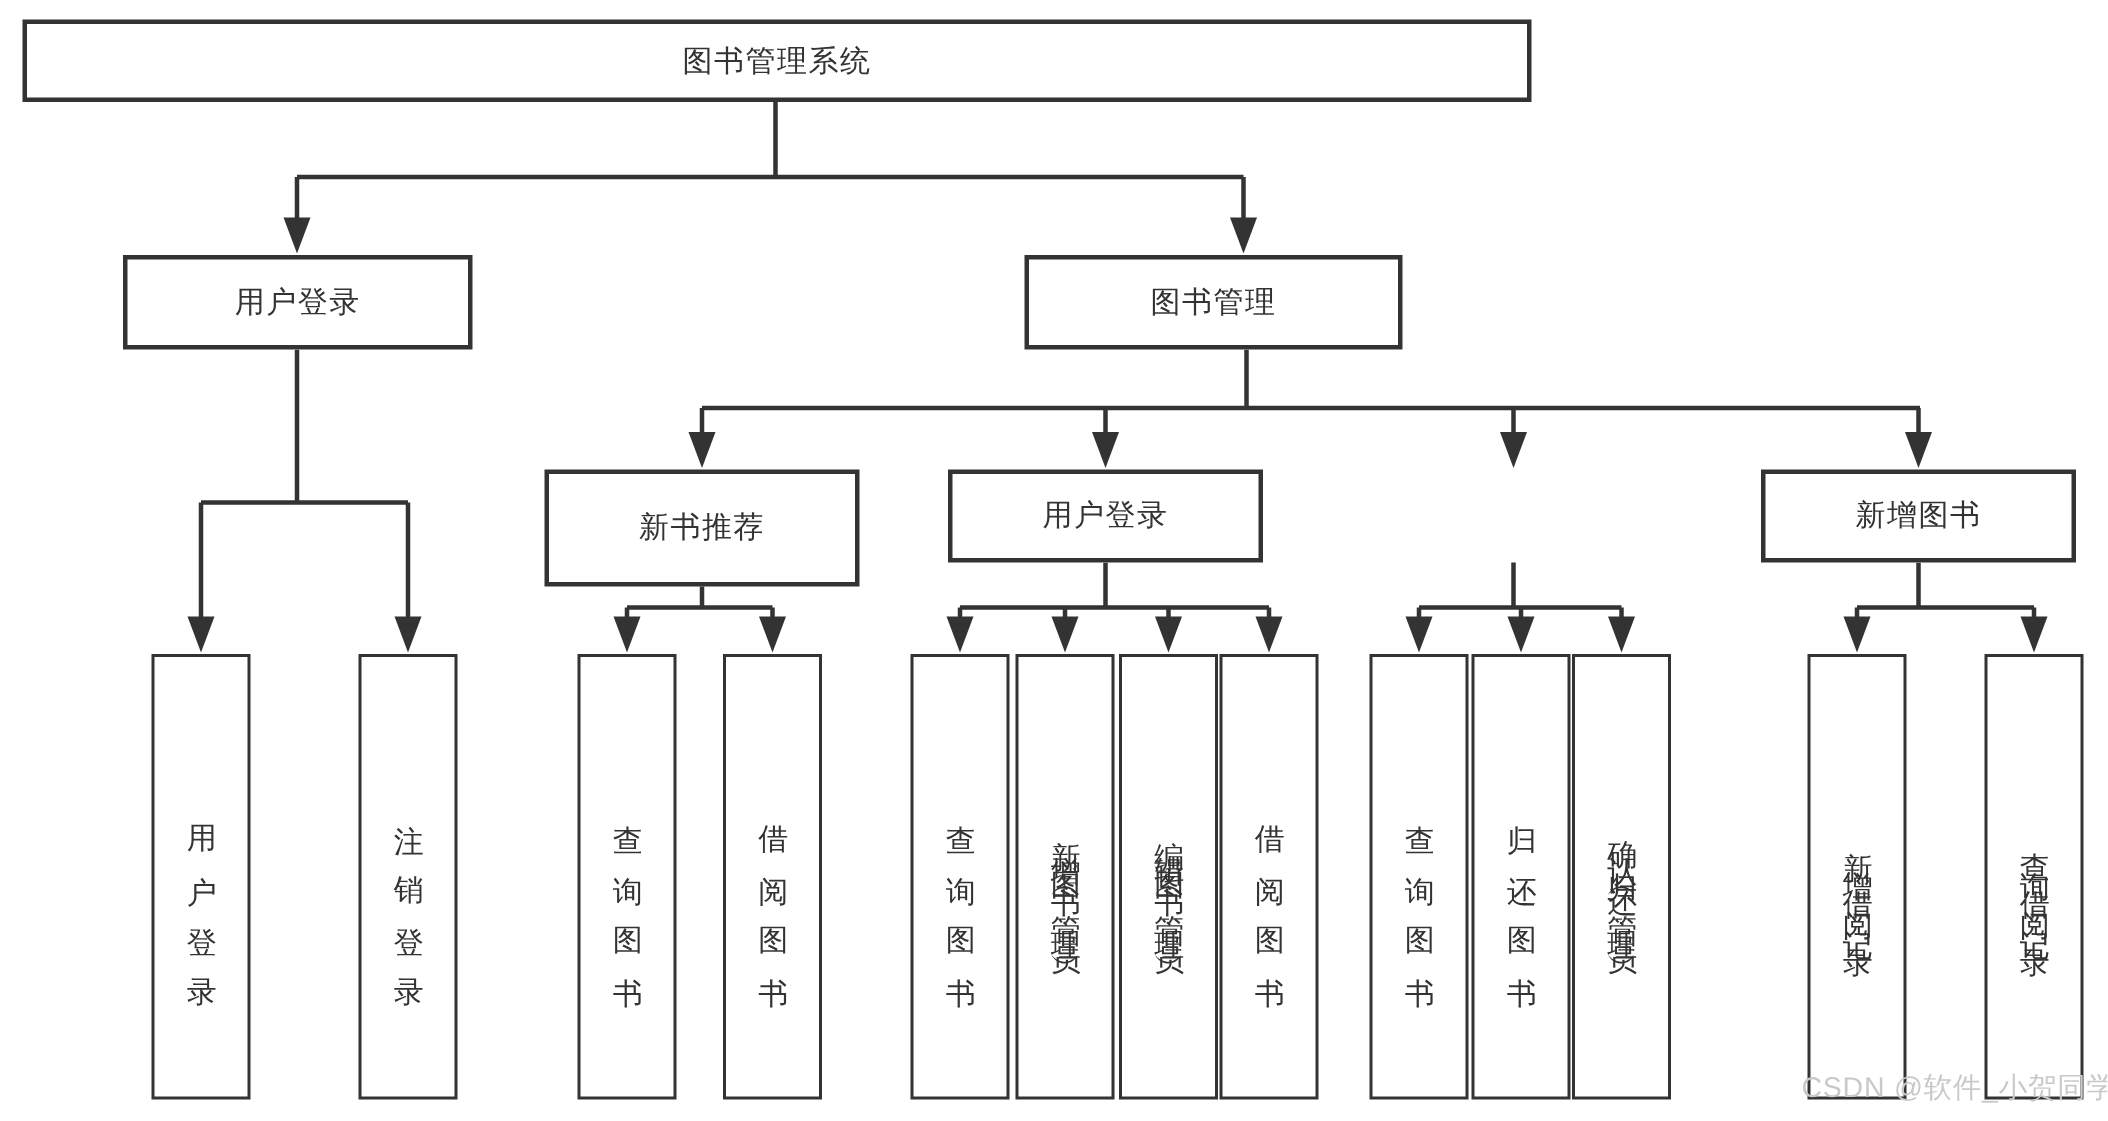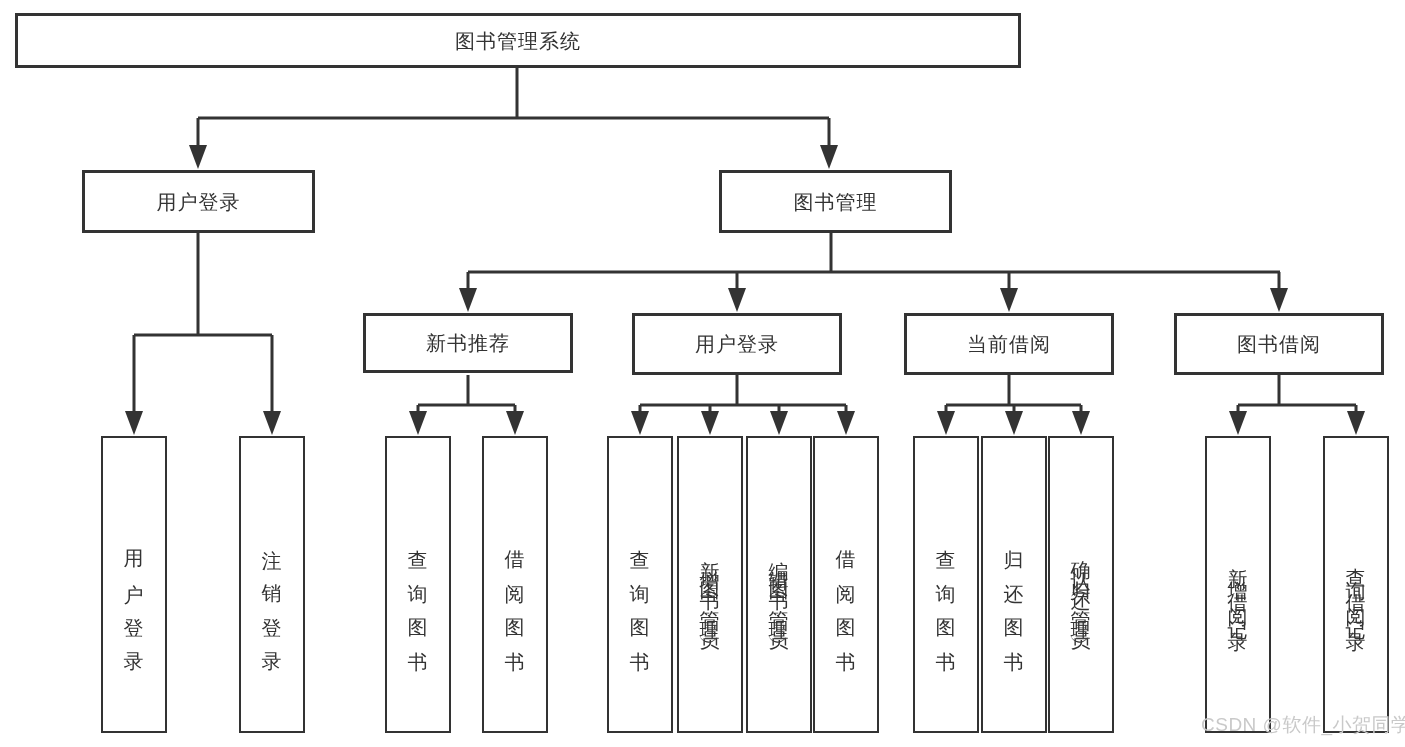--- a/index.html
+++ b/index.html
@@ -93,35 +93,32 @@
     <polygon fill="#333333" stroke="none" points="1347,411 1365,411 1356,435"></polygon>
   </svg>
 
   <div class="node hnode" style="left:15px;top:13px;width:1006px;height:55px">
     <span>图书管理系统</span>
   </div>
 
   <div class="node hnode" style="left:82px;top:170px;width:233px;height:63px">
     <span>用户登录</span>
   </div>
-  <div class="node hnode" style="left:719px;top:170px;width:233px;height:63px">
+  <div class="node hnode" style="left:683px;top:170px;width:252px;height:63px">
     <span>图书管理</span>
   </div>
 
-  <div class="node hnode" style="left:363px;top:313px;width:210px;height:60px">
+  <div class="node hnode" style="left:363px;top:313px;width:210px;height:78px">
     <span>新书推荐</span>
   </div>
   <div class="node hnode" style="left:632px;top:313px;width:210px;height:62px">
     <span>用户登录</span>
   </div>
-  <div class="node hnode" style="left:904px;top:313px;width:210px;height:62px">
-    <span>当前借阅</span>
-  </div>
   <div class="node hnode" style="left:1174px;top:313px;width:210px;height:62px">
-    <span>图书借阅</span>
+    <span>新增图书</span>
   </div>
 
   <div class="node vnode" style="left:101px;top:436px;width:66px;height:297px">
     <span class="vtext ls4">用户登录</span>
   </div>
   <div class="node vnode" style="left:239px;top:436px;width:66px;height:297px">
     <span class="vtext ls4">注销登录</span>
   </div>
 
   <div class="node vnode" style="left:385px;top:436px;width:66px;height:297px">

